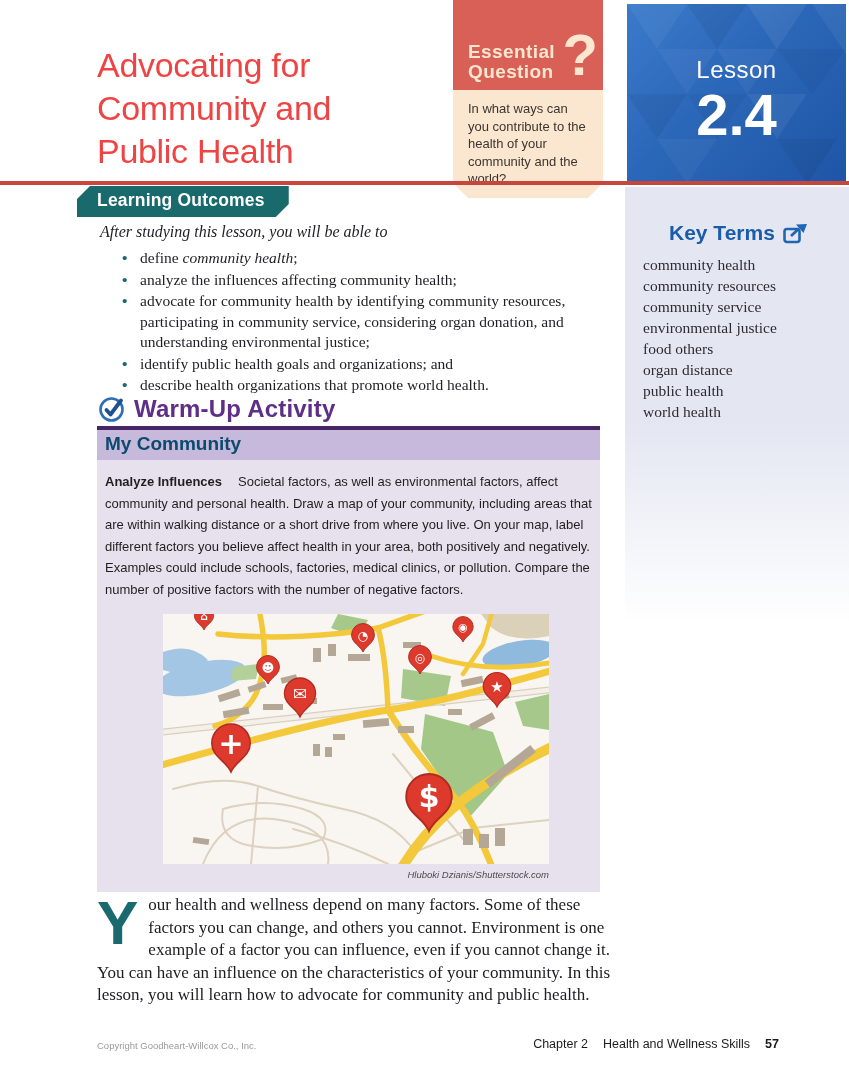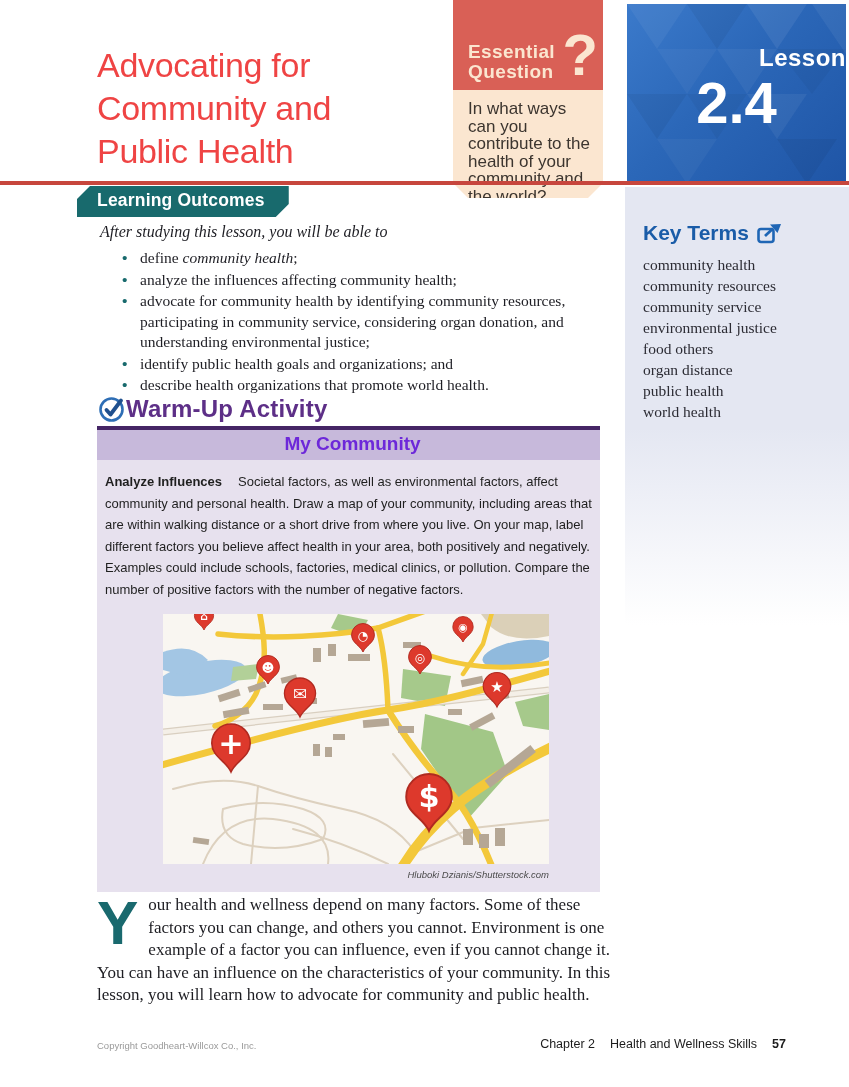--- a/index.html
+++ b/index.html
@@ -10,57 +10,57 @@
   .title{position:absolute;left:97px;top:44px;width:350px;color:#ef4444;
          font-size:34px;line-height:43px;font-weight:400;letter-spacing:-.3px;}
 
   
   .eq{position:absolute;left:453px;top:0;width:150px;z-index:2;}
   .eq-header{position:relative;background:#d96056;height:90px;box-sizing:border-box;
              padding:42px 0 0 15px;color:#fbe6d0;}
   .eq-h-line{font-size:19px;line-height:20px;font-weight:bold;letter-spacing:.4px;}
   .eq-mark{position:absolute;right:5px;top:26px;font-size:58px;line-height:58px;font-weight:bold;}
   .eq-body{background:#fbe6d0;height:108px;box-sizing:border-box;padding:10px 13px 0 15px;
-           font-size:17px;line-height:17.5px;color:#3c352f;font-weight:500;
+           font-size:13px;line-height:17.5px;color:#3c352f;font-weight:500;
            clip-path:polygon(0 0,100% 0,100% calc(100% - 15px),calc(100% - 15px) 100%,15px 100%,0 calc(100% - 15px));}
 
   
   .lesson{position:absolute;left:627px;top:4px;width:219px;height:177px;color:#fff;
           background:linear-gradient(135deg,#3b7acb 0%,#2b67b8 45%,#1f55a6 100%);text-align:center;}
   .lesson svg.pat{position:absolute;left:0;top:0;width:100%;height:100%;}
-  .lesson-label{position:relative;margin-top:40px;font-size:24px;font-weight:bold;letter-spacing:.5px;text-align:right;}
+  .lesson-label{position:relative;margin-top:52px;font-size:24px;font-weight:normal;letter-spacing:.5px;}
   .lesson-number{position:relative;font-size:58px;line-height:62px;font-weight:bold;}
 
   
   .red-line{position:absolute;left:0;top:181px;width:849px;height:4px;background:#c7463d;z-index:3;}
 
   
   .lo-banner{position:absolute;left:77px;top:186px;z-index:4;background:#186a6d;color:#fff;
              font-size:17.5px;font-weight:bold;letter-spacing:.2px;padding:4px 24px 6px 20px;
              clip-path:polygon(13px 0,100% 0,100% calc(100% - 13px),calc(100% - 13px) 100%,0 100%,0 13px);}
   .outcomes{position:absolute;left:100px;top:223px;width:515px;color:#1e1e24;
             font-family:"Liberation Serif",serif;}
   .outcomes .intro{font-style:italic;font-size:16px;margin:0 0 7px 0;}
   .outcome-list{list-style:none;margin:0;padding:0 0 0 40px;font-size:15.5px;line-height:20.5px;}
   .outcome-list li{position:relative;margin-bottom:1px;}
   .outcome-list li::before{content:"•";position:absolute;left:-18px;color:#186a6d;font-weight:bold;}
 
   
   .sidebar{position:absolute;left:625px;top:187px;width:224px;height:438px;box-sizing:border-box;
            padding:34px 10px 0 18px;
            background:linear-gradient(180deg,#e4e7f2 0%,#e4e7f2 55%,rgba(228,231,242,0) 100%);}
-  .kt-heading{display:flex;align-items:center;gap:8px;color:#1a5ca8;font-size:21px;font-weight:bold;}
+  .kt-heading{display:flex;align-items:center;gap:8px;color:#1a5ca8;font-size:21px;font-weight:bold;margin-left:26px;}
   .kt-list{margin-top:9px;font-family:"Liberation Serif",serif;font-size:15.5px;line-height:21px;color:#2c2c34;}
 
   
   .warmup{position:absolute;left:97px;top:394px;width:503px;}
-  .wu-head{display:flex;align-items:center;gap:0;padding-left:1px;height:30px;}
+  .wu-head{display:flex;align-items:center;gap:8px;padding-left:1px;height:30px;}
   .wu-title{color:#5d2f87;font-size:24px;font-weight:bold;letter-spacing:.2px;}
   .wu-rule{height:4px;background:#452565;margin-top:2px;}
-  .mc-band{background:#c7b9db;padding:3px 0 5px 8px;font-size:19px;font-weight:bold;color:#6d28d9;text-align:center;}
+  .mc-band{background:#c7b9db;padding:3px 0 5px 8px;font-size:19px;font-weight:bold;color:#0c4a6e;}
   .activity{background:#e7e1ee;padding:11px 8px 12px;}
   .activity p{margin:0;font-size:13px;line-height:21.5px;color:#1f1f1f;}
   .activity .lead{font-weight:bold;margin-right:16px;}
   .map-wrap{width:386px;margin:14px 0 0 58px;}
   svg.map{display:block;width:386px;height:250px;background:#f9f6f1;}
   .credit{margin-top:5px;text-align:right;font-size:9.5px;font-style:italic;color:#4c4c4c;}
 
   
   .pin-body{fill:#dd392c;stroke:#b02a20;stroke-width:1;}
   .pin-glyph{fill:#ffffff;font-size:13px;font-weight:bold;text-anchor:middle;
@@ -70,21 +70,21 @@
   .bld{fill:#b5a795;}
 
   
   .intro-para{position:absolute;left:97px;top:894px;width:522px;font-family:"Liberation Serif",serif;
               font-size:17px;line-height:22.5px;color:#1d1d22;}
   .drop-cap{float:left;color:#19696e;font-weight:bold;font-size:62px;line-height:50px;
             margin:4px 10px 0 0;font-family:"Liberation Sans",sans-serif;}
 
   
   .footer-left{position:absolute;left:97px;top:1040px;font-size:9.5px;color:#9a9a9a;}
-  .footer-right{position:absolute;right:63px;top:1037px;display:flex;gap:15px;align-items:baseline;
+  .footer-right{position:absolute;right:70px;top:1037px;display:flex;gap:15px;align-items:baseline;
                 font-size:12.5px;color:#1c1c1c;}
   .page-num{font-weight:bold;}
 </style>
 </head>
 <body>
 
 <div class="page">
 
   <div class="title">
     <div>Advocating for</div>

